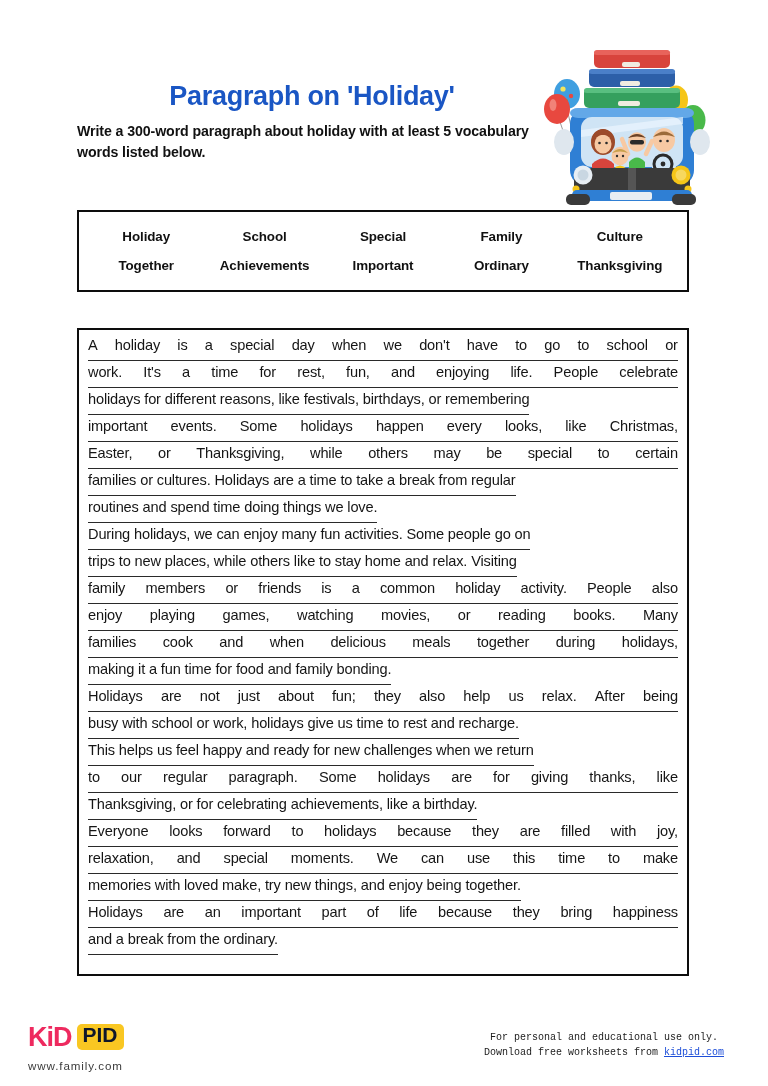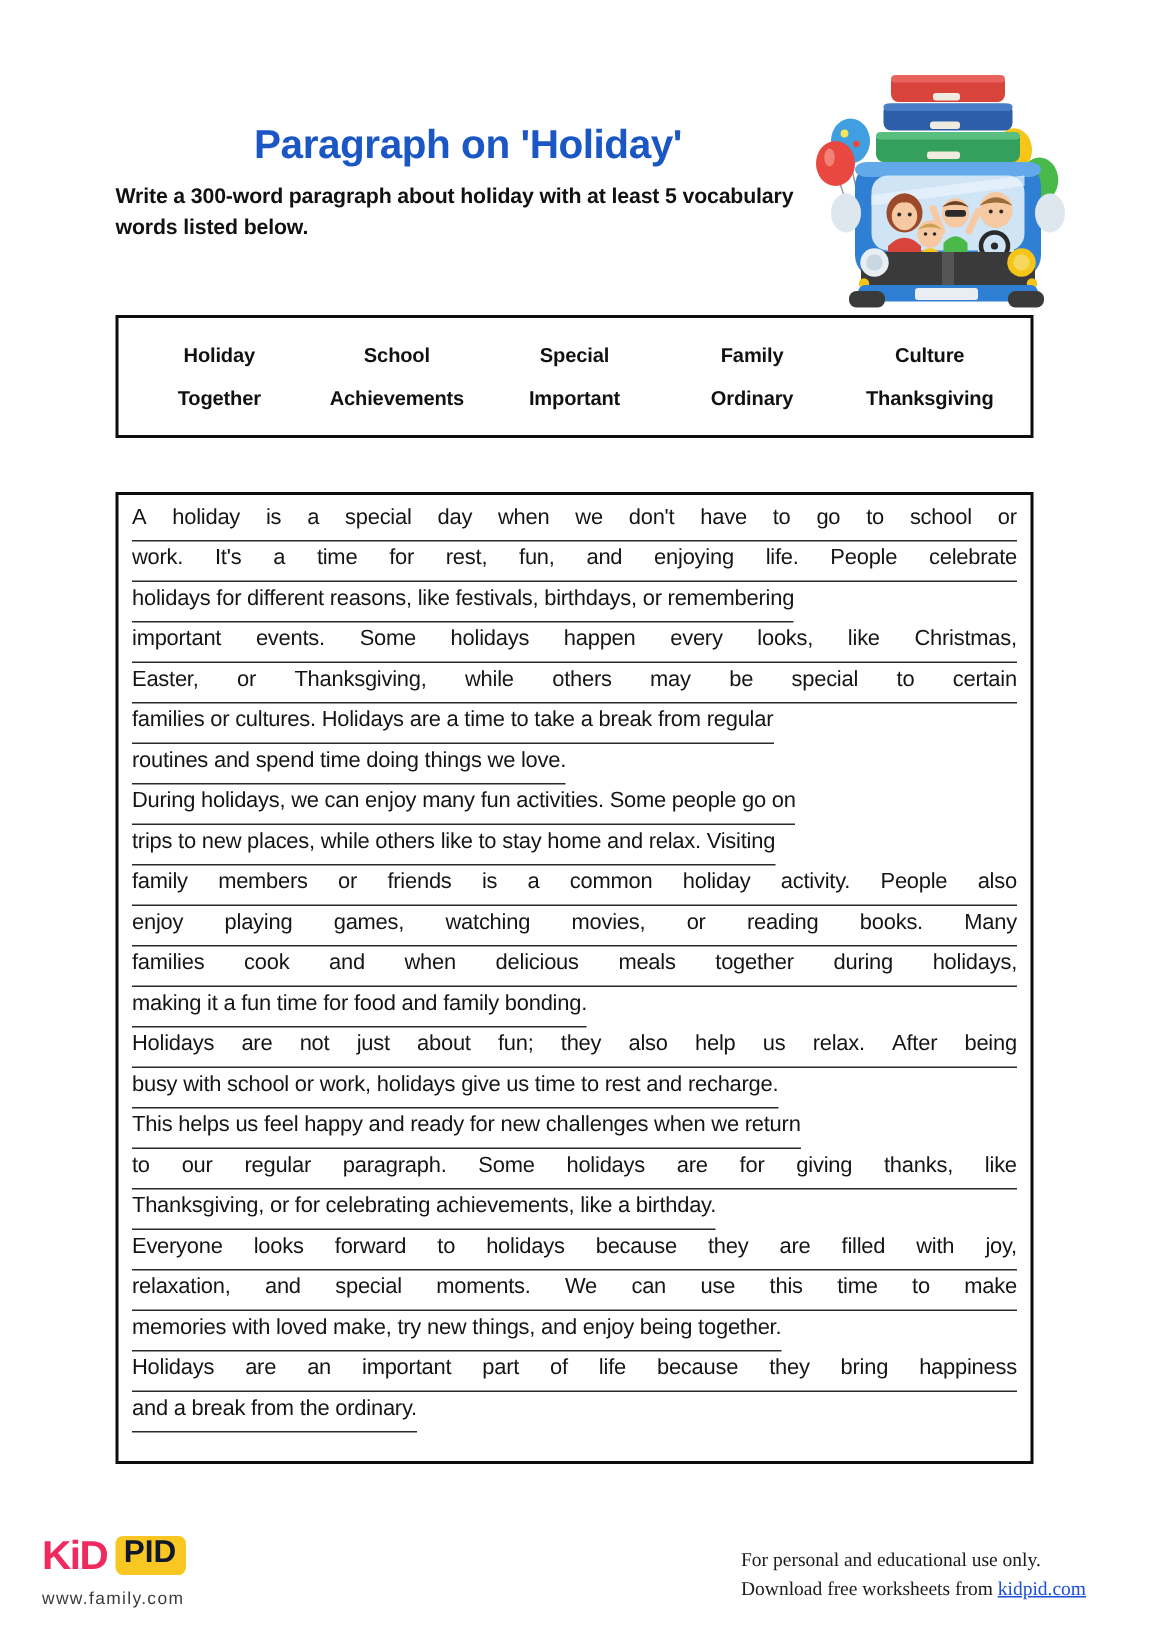--- a/index.html
+++ b/index.html
@@ -156,23 +156,23 @@
     margin-top: 5px;
     font-size: 11.6px;
     color: #3b3b3b;
     letter-spacing: 0.9px;
     font-family: "Liberation Sans", sans-serif;
   }
   .footer-note {
     position: absolute;
     right: 44px;
     top: 1031px;
-    text-align: left;
-    font-family: Liberation Serif, serif;
-    font-size: 13px;
+    text-align: center;
+    font-family: Liberation Mono, monospace;
+    font-size: 10px;
     color: #1c1c1c;
     line-height: 1.45;
   }
   .footer-note a {
     color: #1d4ed8;
     text-decoration: underline;
   }
 </style>
 </head>
 <body>

